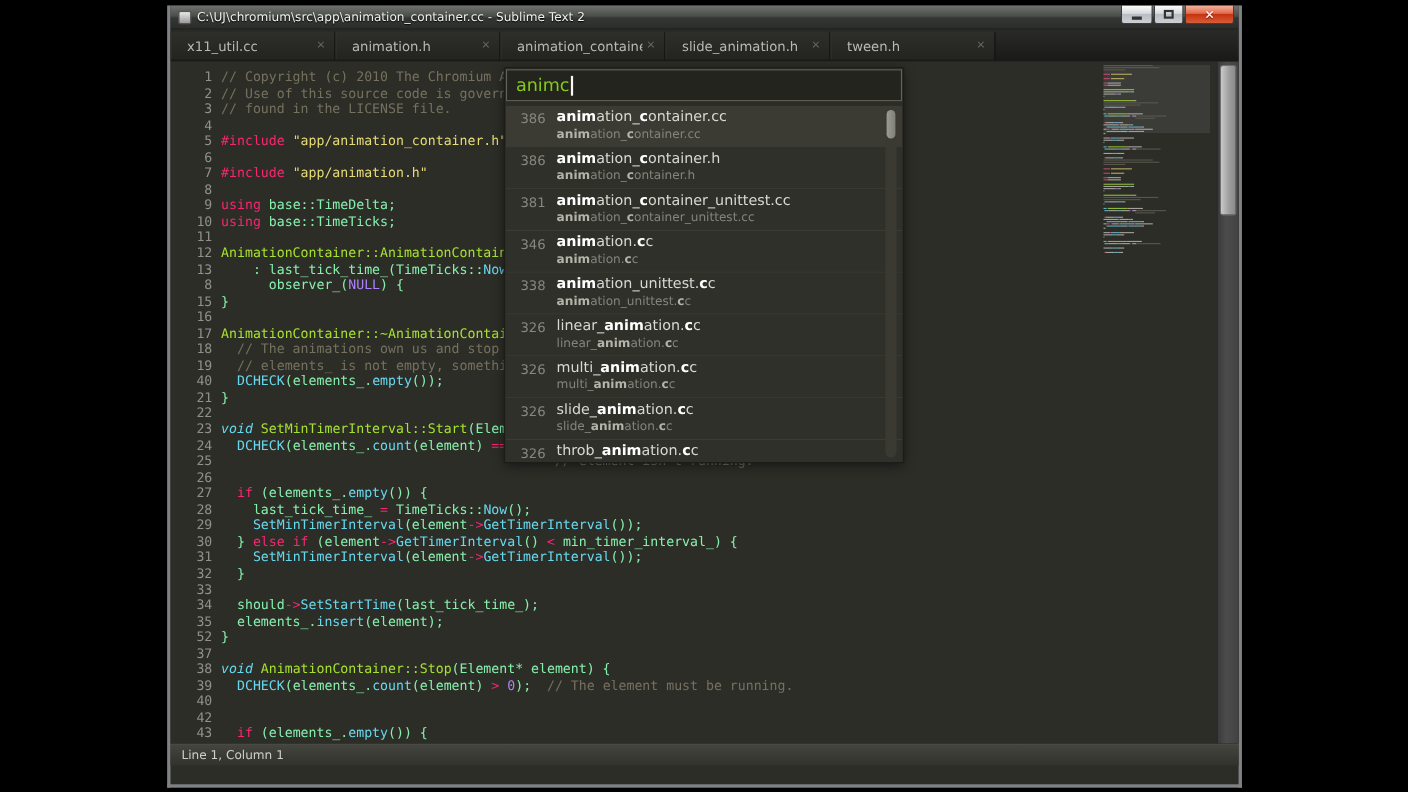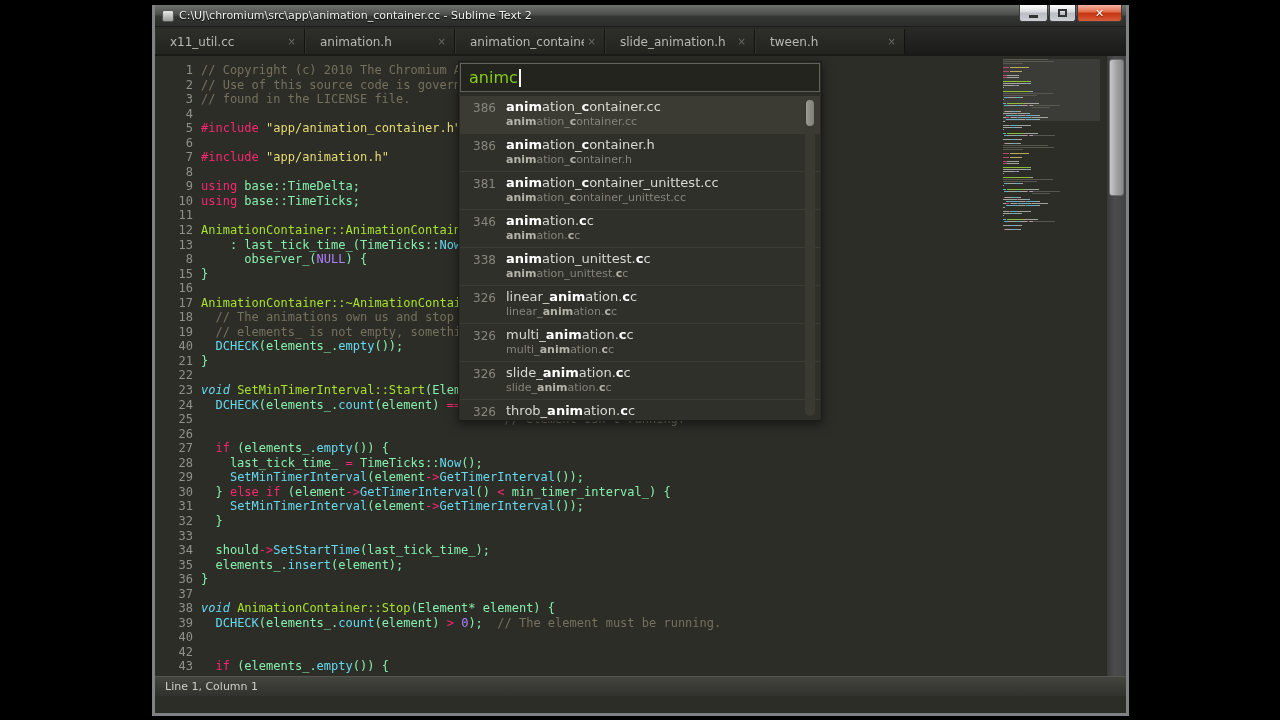--- a/index.html
+++ b/index.html
@@ -166,21 +166,21 @@
         <div class="code-line"><span class="ln">26</span><span class="lt"></span></div>
         <div class="code-line"><span class="ln">27</span><span class="lt"><span class="tk-w">  </span><span class="tk-k">if</span><span class="tk-w"> (elements_.</span><span class="tk-f">empty</span><span class="tk-w">()) {</span></span></div>
         <div class="code-line"><span class="ln">28</span><span class="lt"><span class="tk-w">    last_tick_time_ </span><span class="tk-k">=</span><span class="tk-w"> TimeTicks::</span><span class="tk-f">Now</span><span class="tk-w">();</span></span></div>
         <div class="code-line"><span class="ln">29</span><span class="lt"><span class="tk-w">    </span><span class="tk-f">SetMinTimerInterval</span><span class="tk-w">(element</span><span class="tk-k">-&gt;</span><span class="tk-f">GetTimerInterval</span><span class="tk-w">());</span></span></div>
         <div class="code-line"><span class="ln">30</span><span class="lt"><span class="tk-w">  } </span><span class="tk-k">else</span><span class="tk-w"> </span><span class="tk-k">if</span><span class="tk-w"> (element</span><span class="tk-k">-&gt;</span><span class="tk-f">GetTimerInterval</span><span class="tk-w">() </span><span class="tk-k">&lt;</span><span class="tk-w"> min_timer_interval_) {</span></span></div>
         <div class="code-line"><span class="ln">31</span><span class="lt"><span class="tk-w">    </span><span class="tk-f">SetMinTimerInterval</span><span class="tk-w">(element</span><span class="tk-k">-&gt;</span><span class="tk-f">GetTimerInterval</span><span class="tk-w">());</span></span></div>
         <div class="code-line"><span class="ln">32</span><span class="lt"><span class="tk-w">  }</span></span></div>
         <div class="code-line"><span class="ln">33</span><span class="lt"></span></div>
         <div class="code-line"><span class="ln">34</span><span class="lt"><span class="tk-w">  should</span><span class="tk-k">-&gt;</span><span class="tk-f">SetStartTime</span><span class="tk-w">(last_tick_time_);</span></span></div>
         <div class="code-line"><span class="ln">35</span><span class="lt"><span class="tk-w">  elements_.</span><span class="tk-f">insert</span><span class="tk-w">(element);</span></span></div>
-        <div class="code-line"><span class="ln">36</span><span class="lt"><span class="tk-w">}</span></span></div>
+        <div class="code-line"><span class="ln">52</span><span class="lt"><span class="tk-w">}</span></span></div>
         <div class="code-line"><span class="ln">37</span><span class="lt"></span></div>
         <div class="code-line"><span class="ln">38</span><span class="lt"><span class="tk-t">void</span><span class="tk-w"> </span><span class="tk-g">AnimationContainer::Stop</span><span class="tk-w">(Element* element) {</span></span></div>
         <div class="code-line"><span class="ln">39</span><span class="lt"><span class="tk-w">  </span><span class="tk-f">DCHECK</span><span class="tk-w">(elements_.</span><span class="tk-f">count</span><span class="tk-w">(element) </span><span class="tk-k">&gt;</span><span class="tk-w"> </span><span class="tk-p">0</span><span class="tk-w">);  </span><span class="tk-c">// The element must be running.</span></span></div>
         <div class="code-line"><span class="ln">40</span><span class="lt"></span></div>
         <div class="code-line"><span class="ln">42</span><span class="lt"></span></div>
         <div class="code-line"><span class="ln">43</span><span class="lt"><span class="tk-w">  </span><span class="tk-k">if</span><span class="tk-w"> (elements_.</span><span class="tk-f">empty</span><span class="tk-w">()) {</span></span></div>
       </div>
 
     <div class="minimap" id="minimap">
       <div class="mm-viewport"></div>

